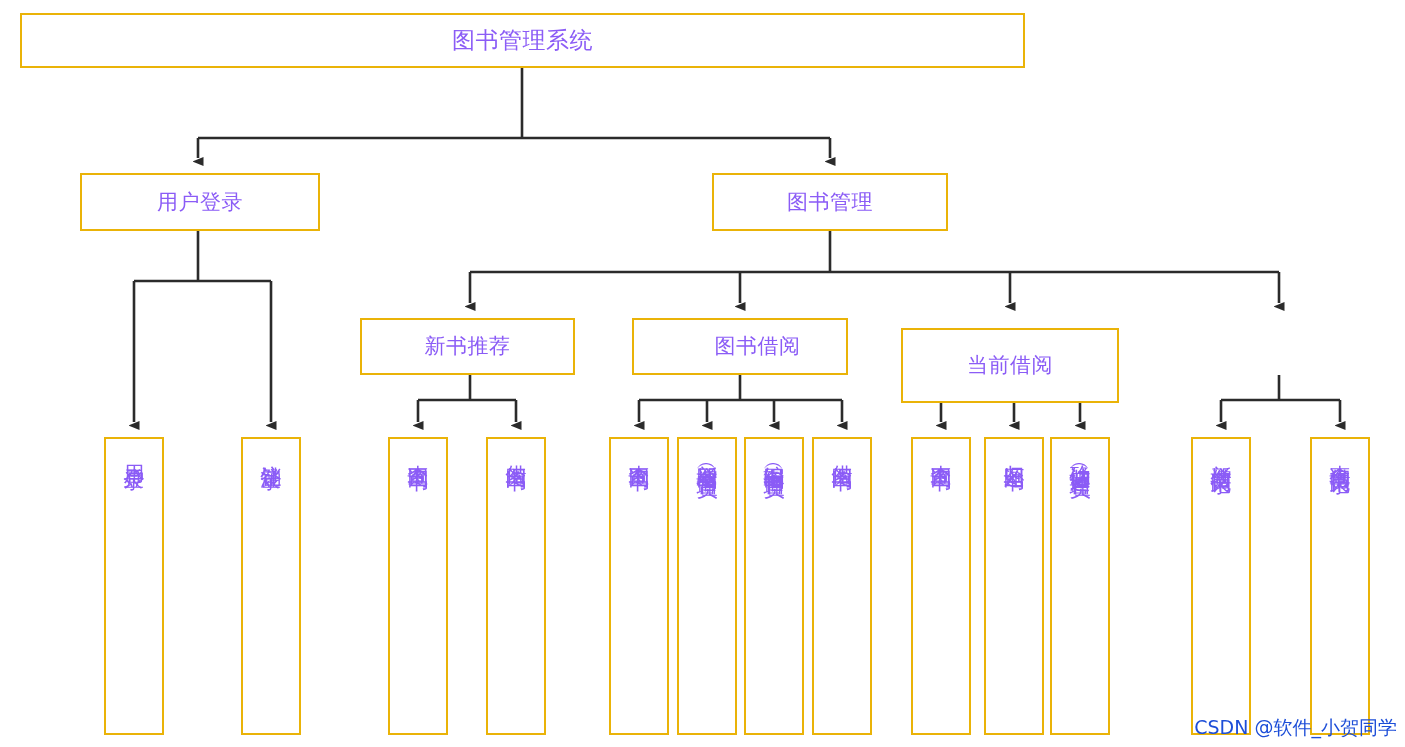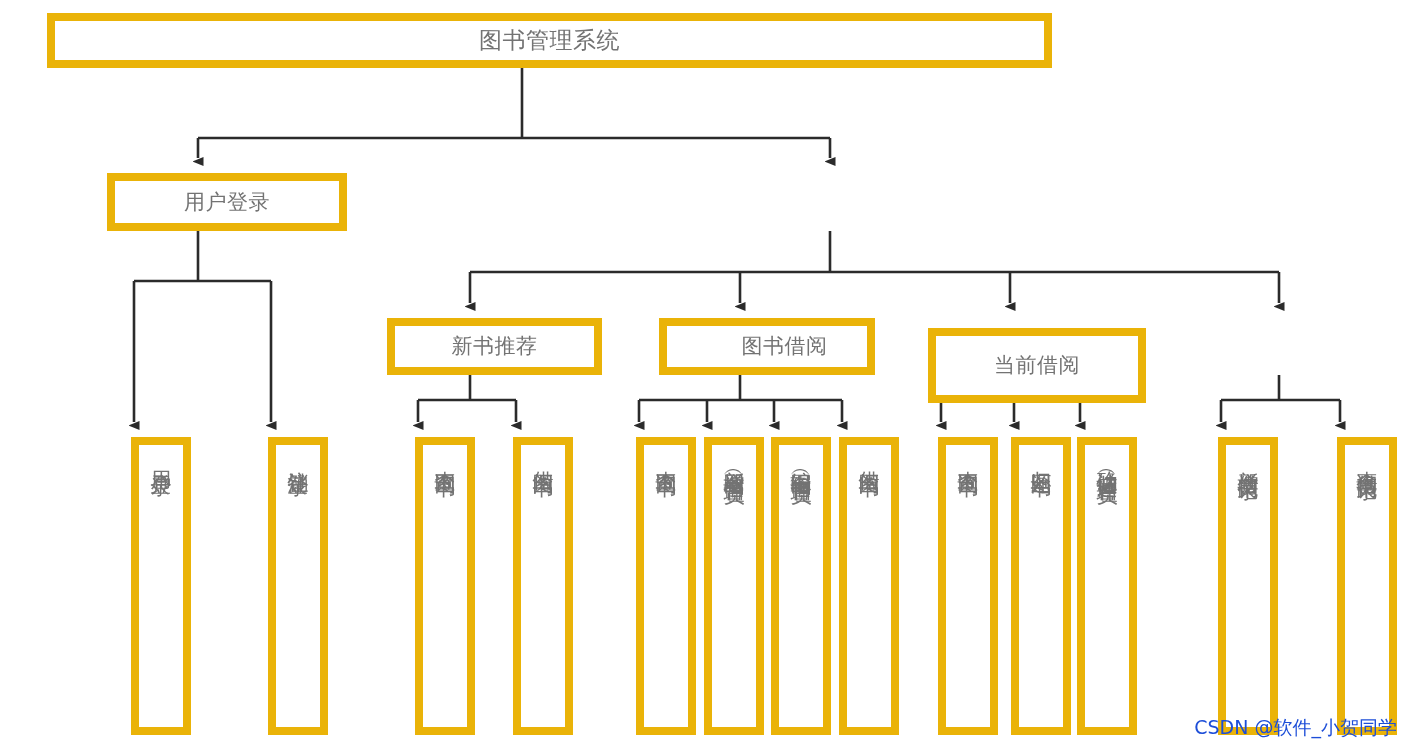--- a/index.html
+++ b/index.html
@@ -21,27 +21,26 @@
   #diagram-svg {
     position: absolute;
     left: 0;
     top: 0;
     width: 1405px;
     height: 747px;
   }
   .node-box {
     position: absolute;
     box-sizing: border-box;
-    border: 8px solid #eab308;
+    border: 2px solid #eab308;
     background: #ffffff;
     display: flex;
     align-items: center;
     justify-content: center;
-    color: #737373;
-    margin-left: 27px;
+    color: #8b5cf6;
   }
   .node-label {
     display: block;
     text-align: center;
     line-height: 1.18;
     letter-spacing: 0.5px;
   }
   .horiz .node-label {
     font-size: 21px;
     white-space: nowrap;
@@ -128,20 +127,23 @@
     </g>
   </svg>
 
   <div class="node-box horiz root" style="left:20px; top:13px; width:1005px; height:55px;">
     <span class="node-label">图书管理系统</span>
   </div>
 
   <div class="node-box horiz" style="left:80px; top:173px; width:240px; height:58px;">
     <span class="node-label">用户登录</span>
   </div>
+  <div class="node-box horiz" style="left:712px; top:173px; width:236px; height:58px;">
+    <span class="node-label">图书管理</span>
+  </div>
 
   <div class="node-box horiz" style="left:360px; top:318px; width:215px; height:57px;">
     <span class="node-label">新书推荐</span>
   </div>
   <div class="node-box horiz" style="left:632px; top:318px; width:216px; height:57px;padding-left:35px;">
     <span class="node-label">图书借阅</span>
   </div>
   <div class="node-box horiz" style="left:901px; top:328px; width:218px; height:75px;">
     <span class="node-label">当前借阅</span>
   </div>

